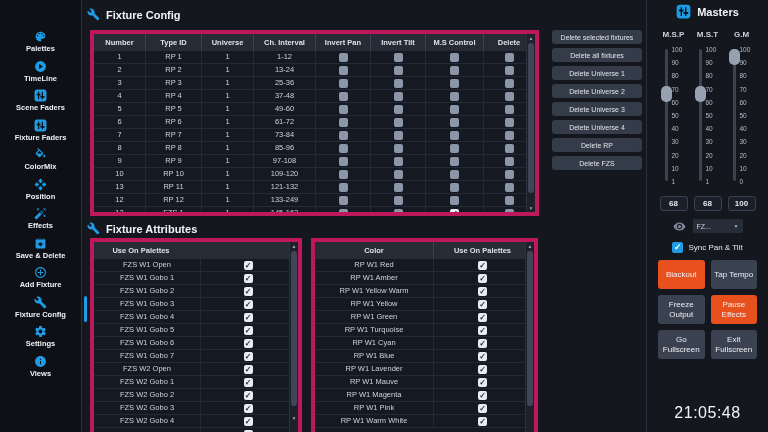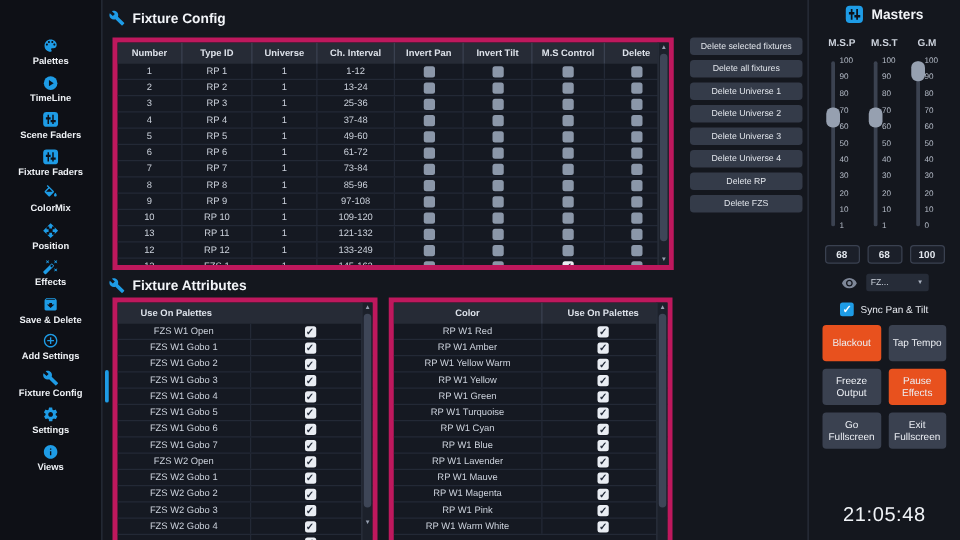--- a/index.html
+++ b/index.html
@@ -134,21 +134,21 @@
       <div class="side-item">
         <svg class="side-ic" viewBox="0 0 24 24">
           <path fill="currentColor" d="M20.54 5.23l-1.39-1.68C18.88 3.21 18.47 3 18 3H6c-.47 0-.88.21-1.16.55L3.46 5.23C3.17 5.57 3 6.02 3 6.5V19c0 1.1.9 2 2 2h14c1.1 0 2-.9 2-2V6.5c0-.48-.17-.93-.46-1.27zM12 17.5L6.5 12H10v-2h4v2h3.5L12 17.5zM5.12 5l.81-1h12l.94 1H5.12z"></path>
         </svg>
         <span class="side-lb">Save &amp; Delete</span>
       </div>
       <div class="side-item">
         <svg class="side-ic" viewBox="0 0 24 24">
           <path fill="currentColor" d="M13 7h-2v4H7v2h4v4h2v-4h4v-2h-4V7zm-1-5C6.48 2 2 6.48 2 12s4.48 10 10 10 10-4.48 10-10S17.52 2 12 2zm0 18c-4.41 0-8-3.59-8-8s3.59-8 8-8 8 3.59 8 8-3.59 8-8 8z"></path>
         </svg>
-        <span class="side-lb">Add Settings</span>
+        <span class="side-lb">Add Fixture</span>
       </div>
       <div class="side-item active">
         <svg class="side-ic" viewBox="0 0 24 24">
           <path fill="currentColor" d="M22.7 19l-9.1-9.1c.9-2.3.4-5-1.5-6.9-2-2-5-2.4-7.4-1.3L9 6 6 9 1.6 4.7C.4 7.1.9 10.1 2.9 12.1c1.9 1.9 4.6 2.4 6.9 1.5l9.1 9.1c.4.4 1 .4 1.4 0l2.3-2.3c.5-.4.5-1.1.1-1.4z"></path>
         </svg>
         <span class="side-lb">Fixture Config</span>
       </div>
       <div class="side-item">
         <svg class="side-ic" viewBox="0 0 24 24">
           <path fill="currentColor" d="M19.4 13c0-.3.1-.6.1-1s0-.7-.1-1l2.1-1.7c.2-.2.2-.4.1-.6l-2-3.5c-.1-.2-.4-.3-.6-.2l-2.5 1c-.5-.4-1.1-.7-1.7-1l-.4-2.6c0-.2-.2-.4-.5-.4h-4c-.2 0-.4.2-.5.4l-.4 2.6c-.6.2-1.2.6-1.7 1l-2.5-1c-.2-.1-.5 0-.6.2l-2 3.5c-.1.2-.1.5.1.6L4.6 11c0 .3-.1.6-.1 1s0 .7.1 1l-2.1 1.7c-.2.2-.2.4-.1.6l2 3.5c.1.2.4.3.6.2l2.5-1c.5.4 1.1.7 1.7 1l.4 2.6c0 .2.2.4.5.4h4c.2 0 .4-.2.5-.4l.4-2.6c.6-.2 1.2-.6 1.7-1l2.5 1c.2.1.5 0 .6-.2l2-3.5c.1-.2.1-.5-.1-.6L19.4 13zM12 15.5c-1.9 0-3.5-1.6-3.5-3.5s1.6-3.5 3.5-3.5 3.5 1.6 3.5 3.5-1.6 3.5-3.5 3.5z"></path>

